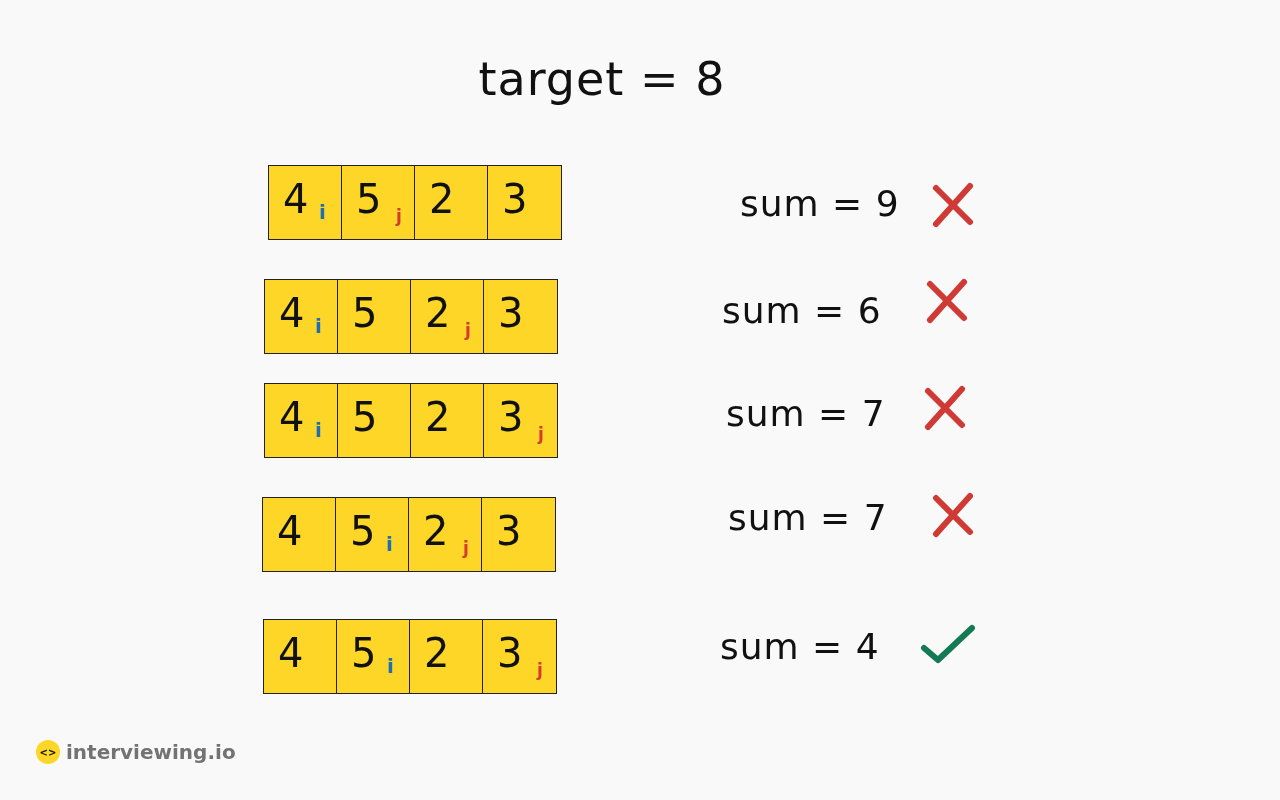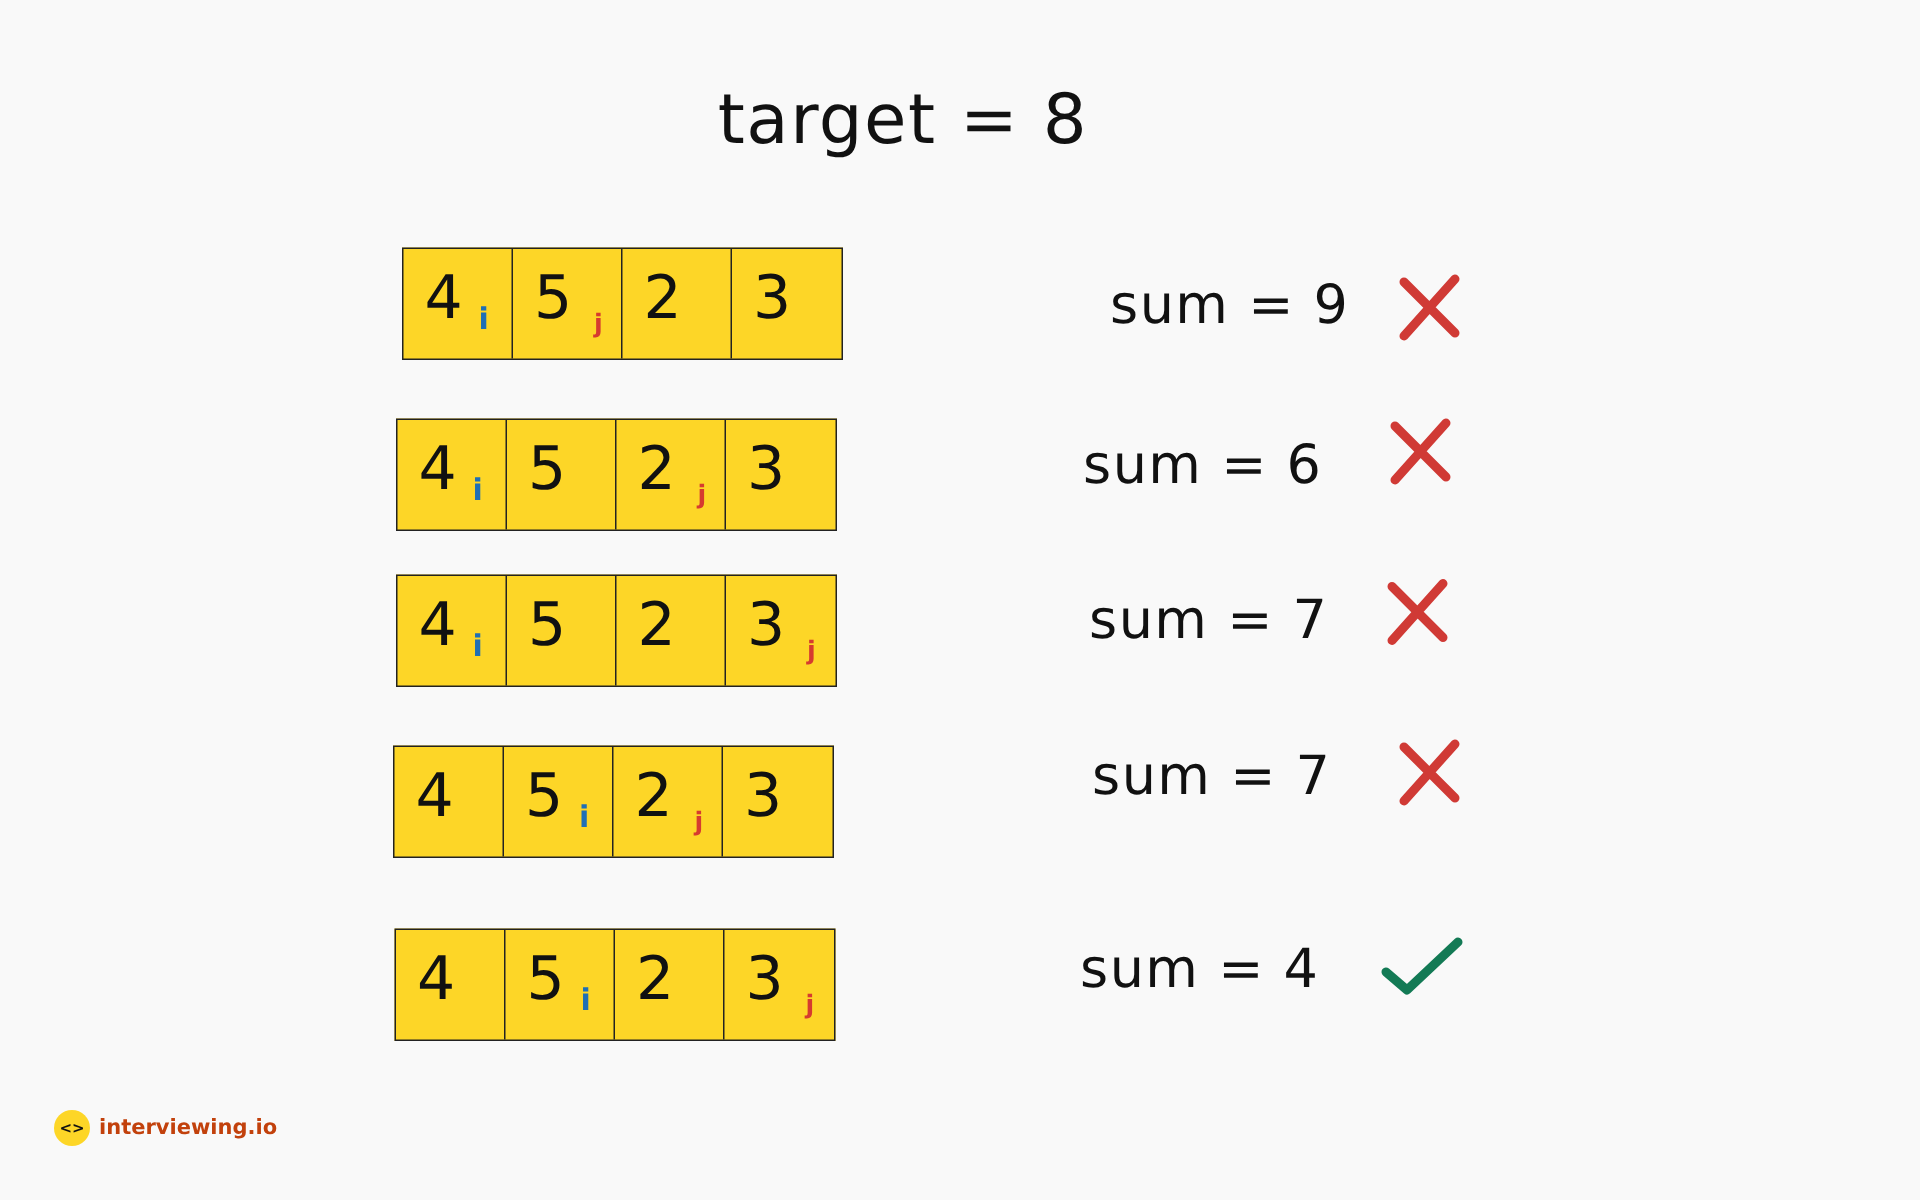--- a/index.html
+++ b/index.html
@@ -10,21 +10,21 @@
   .cell { position:relative; width:73px; height:73px; border-right:1.5px solid #222; box-sizing:border-box; }
   .cell:last-child { border-right:none; }
   .cell .v { position:absolute; left:14px; top:10px; font-size:40px; }
   .ptr { position:absolute; font-size:20px; font-weight:bold; }
   .ptr.i { color:#1f6fb5; left:50px; top:34px; }
   .ptr.j { color:#d63b2f; left:54px; top:40px; font-size:17px; }
   .sum { position:absolute; font-size:36px; letter-spacing:1px; }
   .mark { position:absolute; width:50px; height:50px; }
   .logo { position:absolute; left:36px; top:740px; display:flex; align-items:center; gap:6px; }
   .logo-badge { width:24px; height:24px; border-radius:50%; background:#fdd627; display:flex; align-items:center; justify-content:center; font-size:10px; font-weight:bold; }
-  .logo-text { font-size:14px; font-weight:bold; color:#c2410c; }
+  .logo-text { font-size:20px; font-weight:bold; color:#737373; }
 </style>
 </head>
 <body>
 
 <div class="title">target = 8</div>
 
 <div id="rows">
     <div class="arr" style="left: 268px; top: 165px;">
       <div class="cell">
         <span class="v">4</span>

